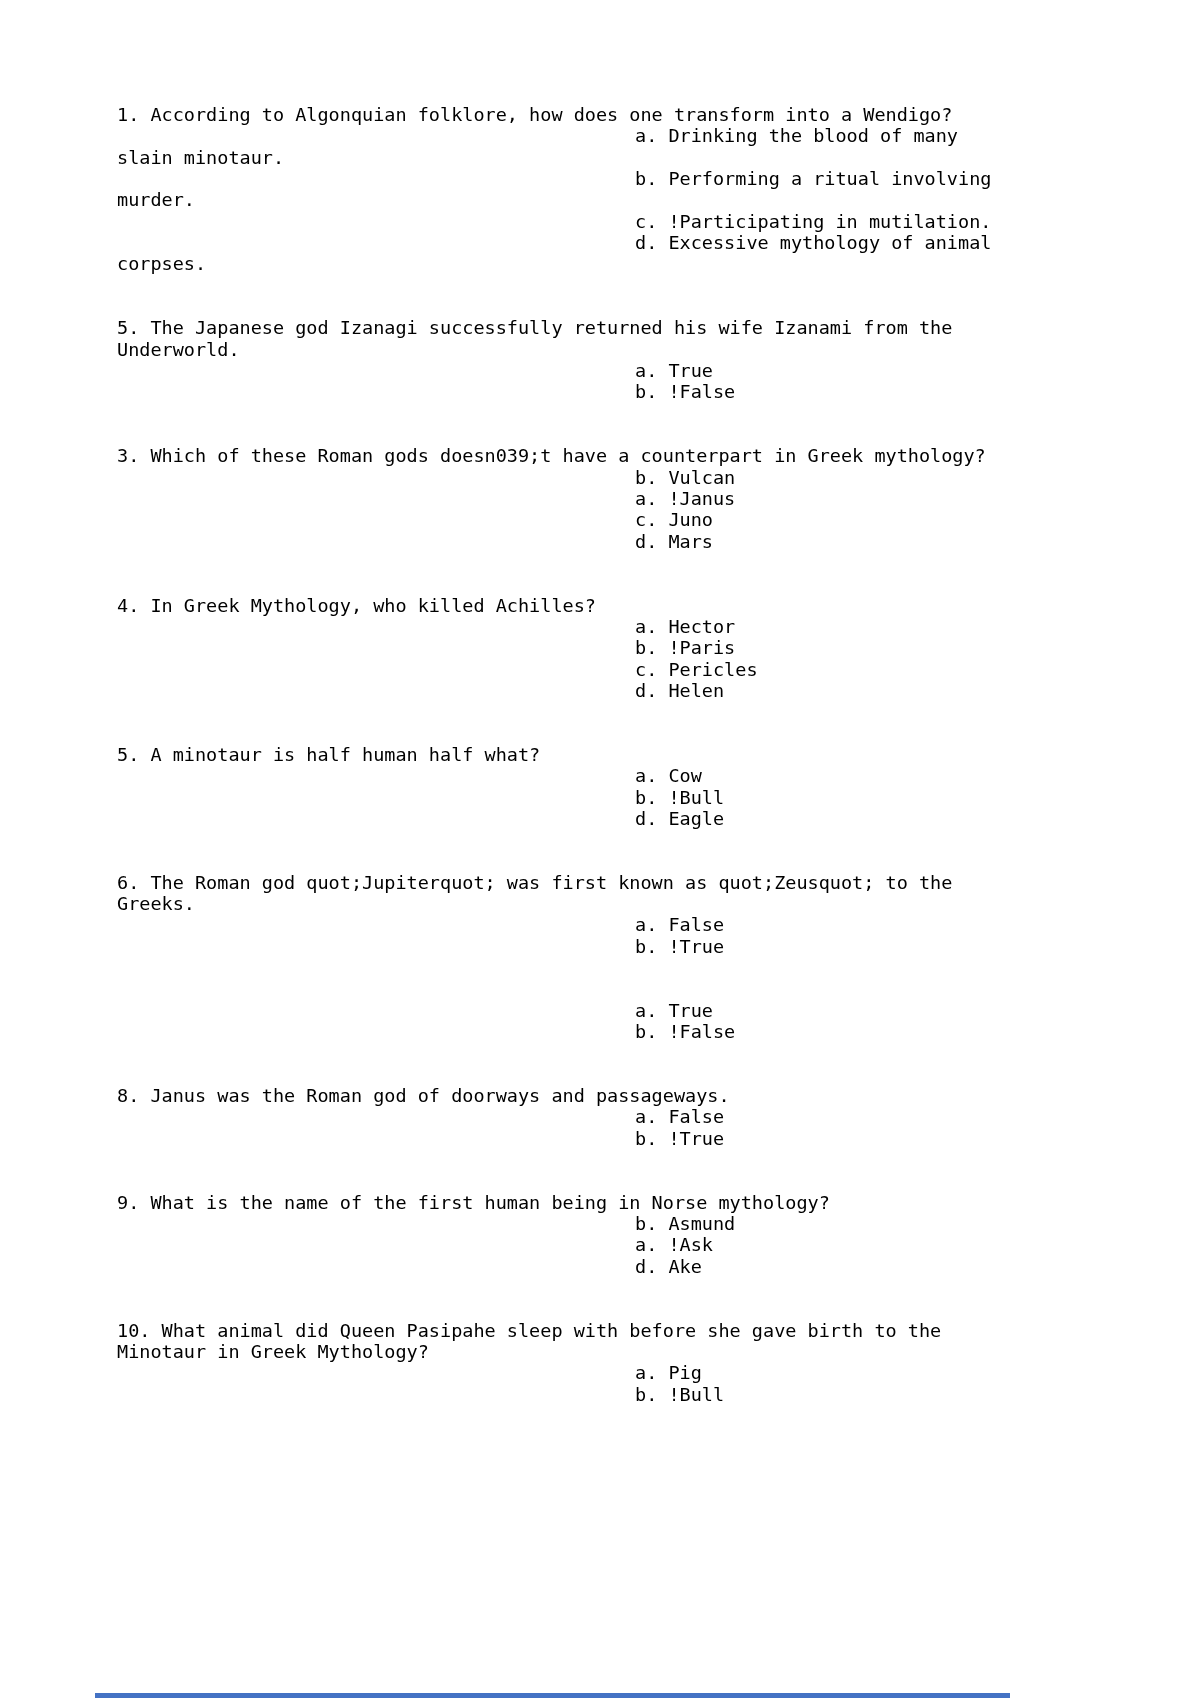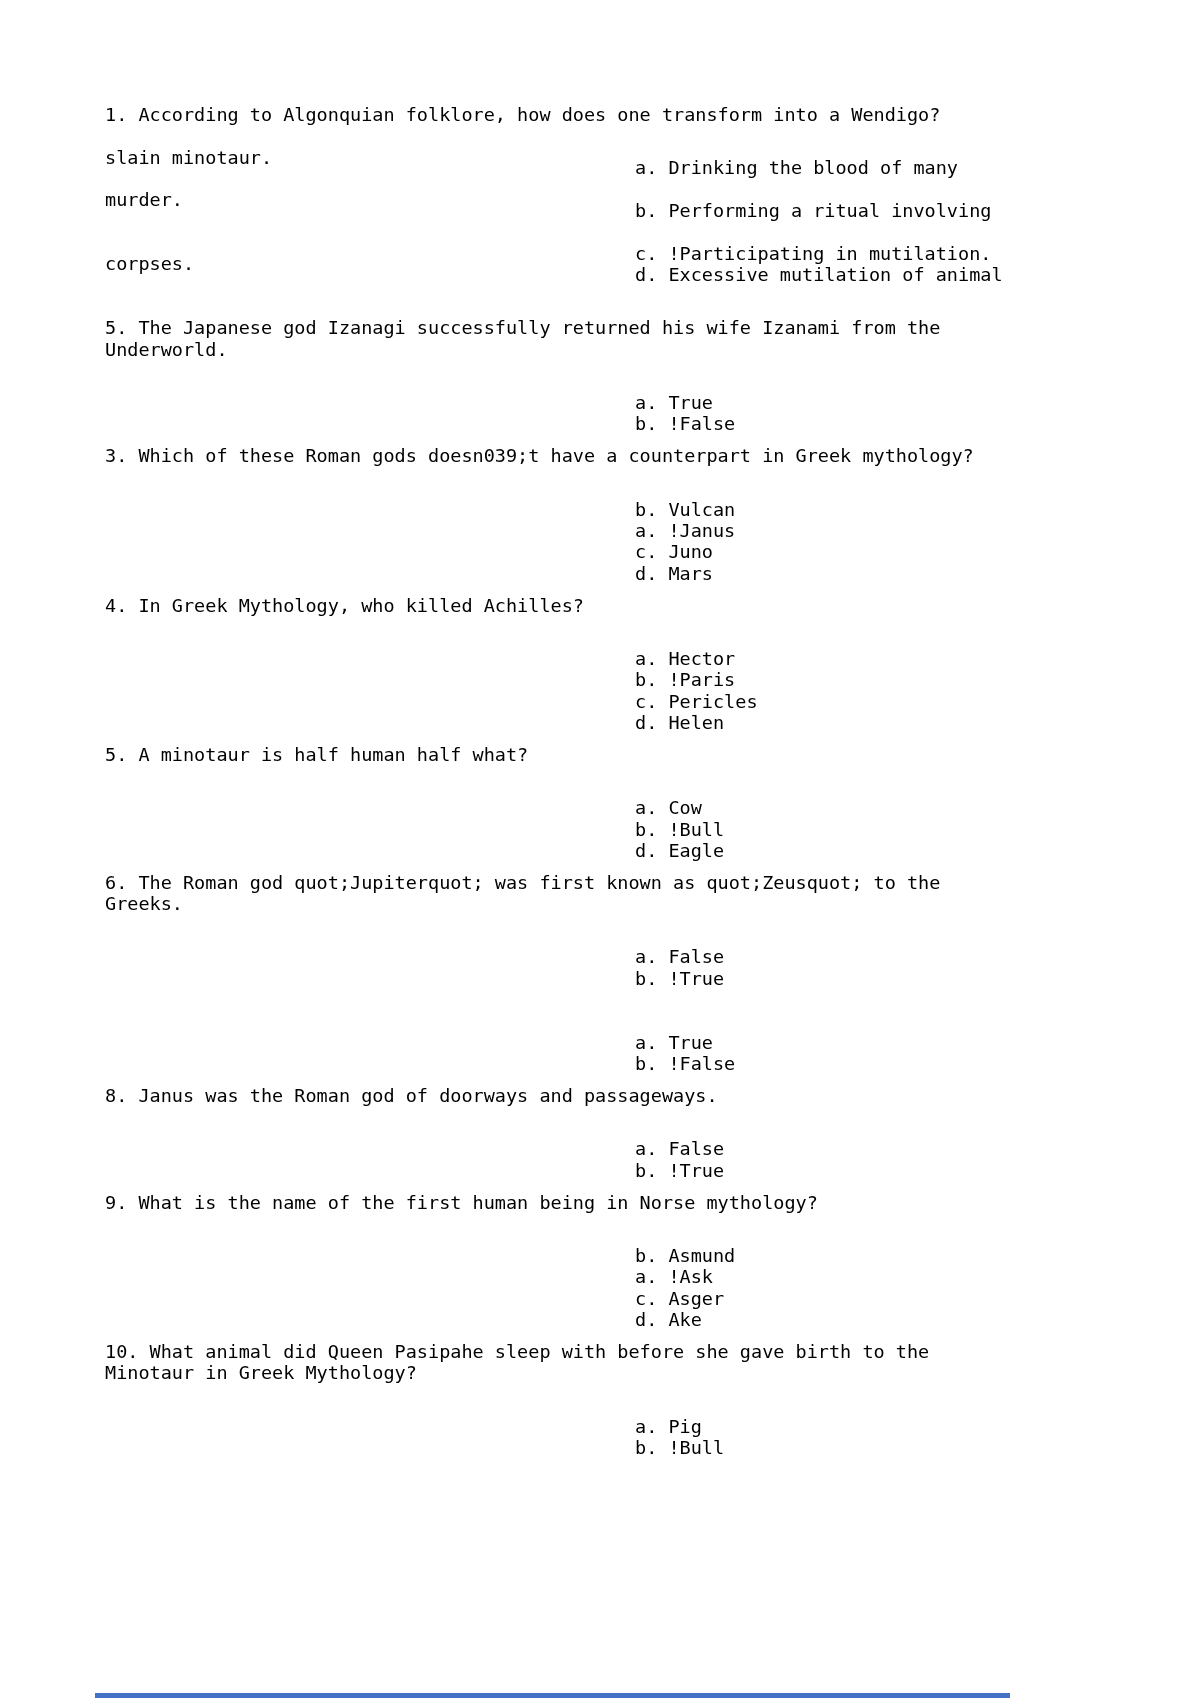--- a/index.html
+++ b/index.html
@@ -25,46 +25,45 @@
   }
   .line {
     height: 21.33px;
     line-height: 21.33px;
     white-space: pre;
   }
   .text {
     display: inline-block;
   }
   .qpos {
-    margin-left: 0;
+    margin-left: 12px;
   }
   .apos {
     margin-left: 530px;
-    margin-top: 32px;
   }
   .divider {
     position: absolute;
     top: 1693px;
     left: 95px;
     width: 915px;
     height: 5px;
   }
 </style>
 </head>
 <body>
 
 <div id="page">
   <div class="content">
       <div class="line"><span class="text qpos">1. According to Algonquian folklore, how does one transform into a Wendigo?</span></div>
       <div class="line"><span class="text apos">a. Drinking the blood of many</span></div>
       <div class="line"><span class="text qpos">slain minotaur.</span></div>
       <div class="line"><span class="text apos">b. Performing a ritual involving</span></div>
       <div class="line"><span class="text qpos">murder.</span></div>
       <div class="line"><span class="text apos">c. !Participating in mutilation.</span></div>
-      <div class="line"><span class="text apos">d. Excessive mutilation of animal</span></div>
+      <div class="line"><span class="text apos">d. Excessive mythology of animal</span></div>
       <div class="line"><span class="text qpos">corpses.</span></div>
       <div class="line"></div>
       <div class="line"></div>
       <div class="line"><span class="text qpos">5. The Japanese god Izanagi successfully returned his wife Izanami from the</span></div>
       <div class="line"><span class="text qpos">Underworld.</span></div>
       <div class="line"><span class="text apos">a. True</span></div>
       <div class="line"><span class="text apos">b. !False</span></div>
       <div class="line"></div>
       <div class="line"></div>
       <div class="line"><span class="text qpos">3. Which of these Roman gods doesn039;t have a counterpart in Greek mythology?</span></div>
@@ -98,21 +97,20 @@
       <div class="line"></div>
       <div class="line"></div>
       <div class="line"><span class="text qpos">8. Janus was the Roman god of doorways and passageways.</span></div>
       <div class="line"><span class="text apos">a. False</span></div>
       <div class="line"><span class="text apos">b. !True</span></div>
       <div class="line"></div>
       <div class="line"></div>
       <div class="line"><span class="text qpos">9. What is the name of the first human being in Norse mythology?</span></div>
       <div class="line"><span class="text apos">b. Asmund</span></div>
       <div class="line"><span class="text apos">a. !Ask</span></div>
-      <div class="line"><span class="text apos">c. Asger</span></div>
       <div class="line"><span class="text apos">d. Ake</span></div>
       <div class="line"></div>
       <div class="line"></div>
       <div class="line"><span class="text qpos">10. What animal did Queen Pasipahe sleep with before she gave birth to the</span></div>
       <div class="line"><span class="text qpos">Minotaur in Greek Mythology?</span></div>
       <div class="line"><span class="text apos">a. Pig</span></div>
       <div class="line"><span class="text apos">b. !Bull</span></div>
       <div class="line"></div>
       <div class="line"></div>
     </div>

